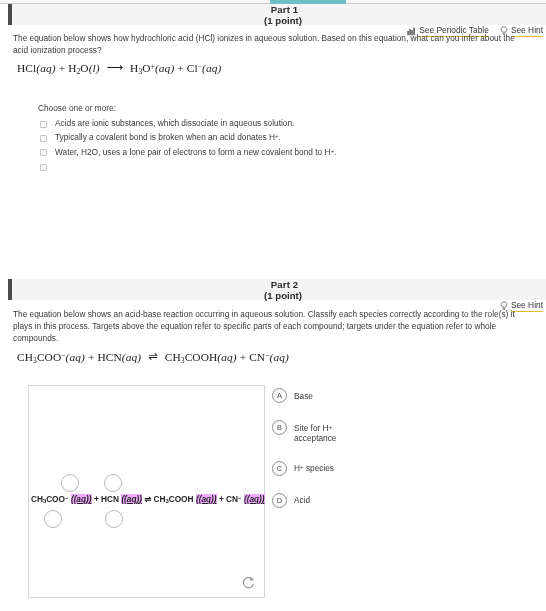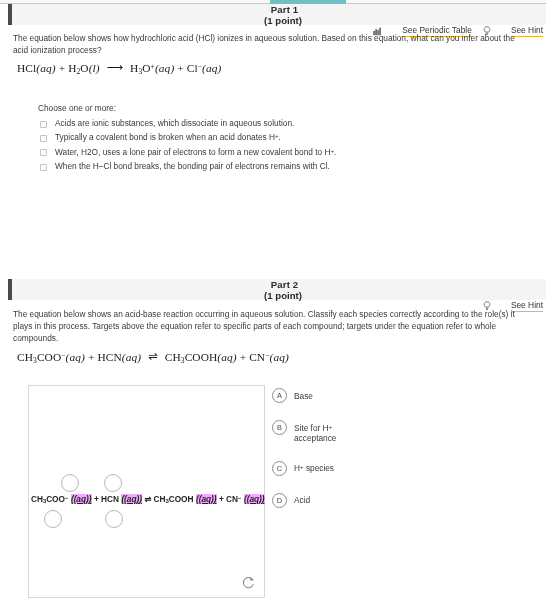--- a/index.html
+++ b/index.html
@@ -61,21 +61,21 @@
   .header-links {
     margin-left: auto;
     display: flex;
     align-items: center;
     gap: 11px;
     padding-right: 3px;
   }
   .hlink {
     display: flex;
     align-items: center;
-    gap: 20px;
+    gap: 3px;
     cursor: pointer;
   }
   .hlink-text {
     font-size: 8.4px;
     color: #333333;
     border-bottom: 1.4px solid #e8b830;
     padding-bottom: 0.5px;
     line-height: 1.1;
   }
   .ico { display: inline-block; line-height: 0; }
@@ -271,21 +271,20 @@
   <div class="choice-row">
     <div class="cbox"></div>
     <div class="choice-text"><span>Typically a covalent bond is broken when an acid donates H</span><sup>+</sup><span>.</span></div>
   </div>
   <div class="choice-row">
     <div class="cbox"></div>
     <div class="choice-text"><span>Water, H2O, uses a lone pair of electrons to form a new covalent bond to H</span><sup>+</sup><span>.</span></div>
   </div>
   <div class="choice-row">
     <div class="cbox"></div>
-    <div class="choice-text"><span>When the H–Cl bond breaks, the bonding pair of electrons remains with Cl.</span></div>
   </div>
 </div>
 
 <div class="part-header" style="top:279px;">
   <span class="part-title">Part 2</span>
   <span class="part-points">(1 point)</span>
   <div class="header-links">
     <div class="hlink">
       <span class="ico">
         <svg width="8" height="10" viewBox="0 0 8 10">

